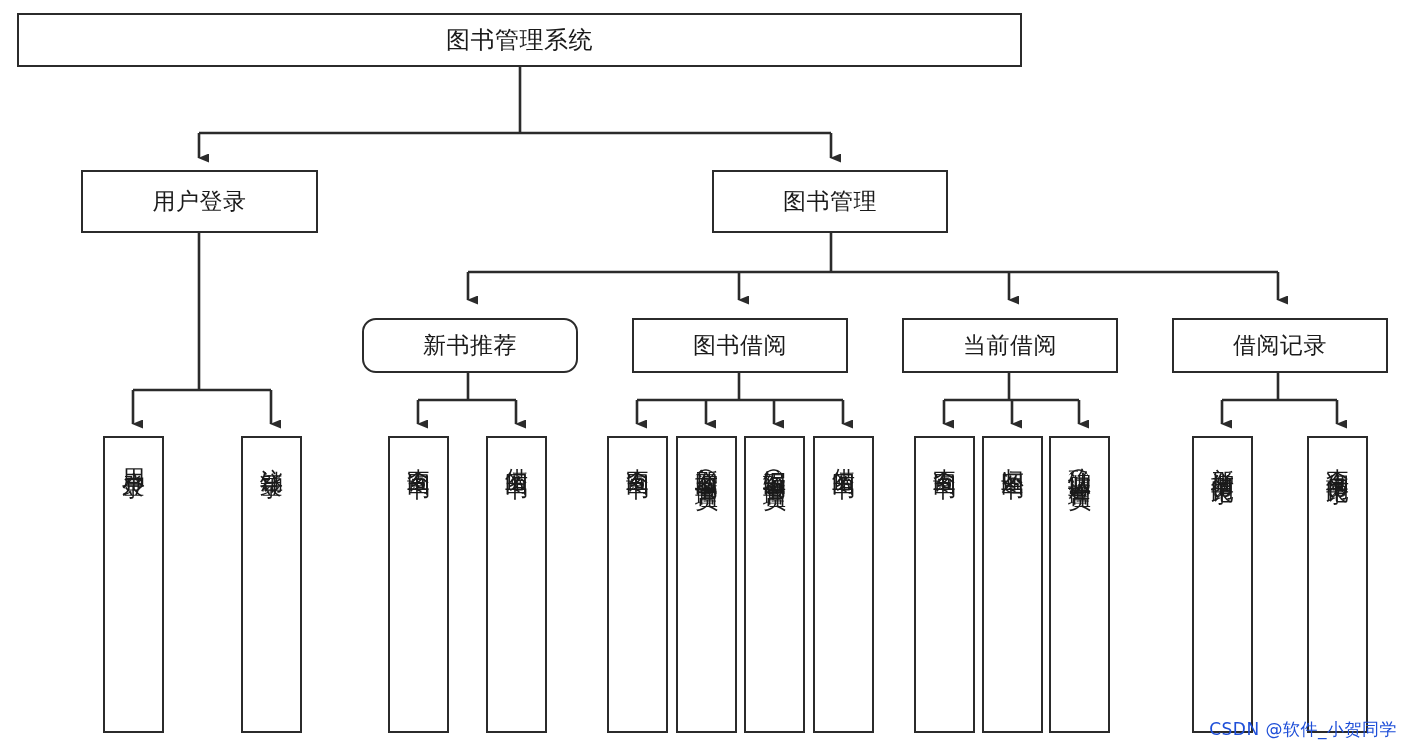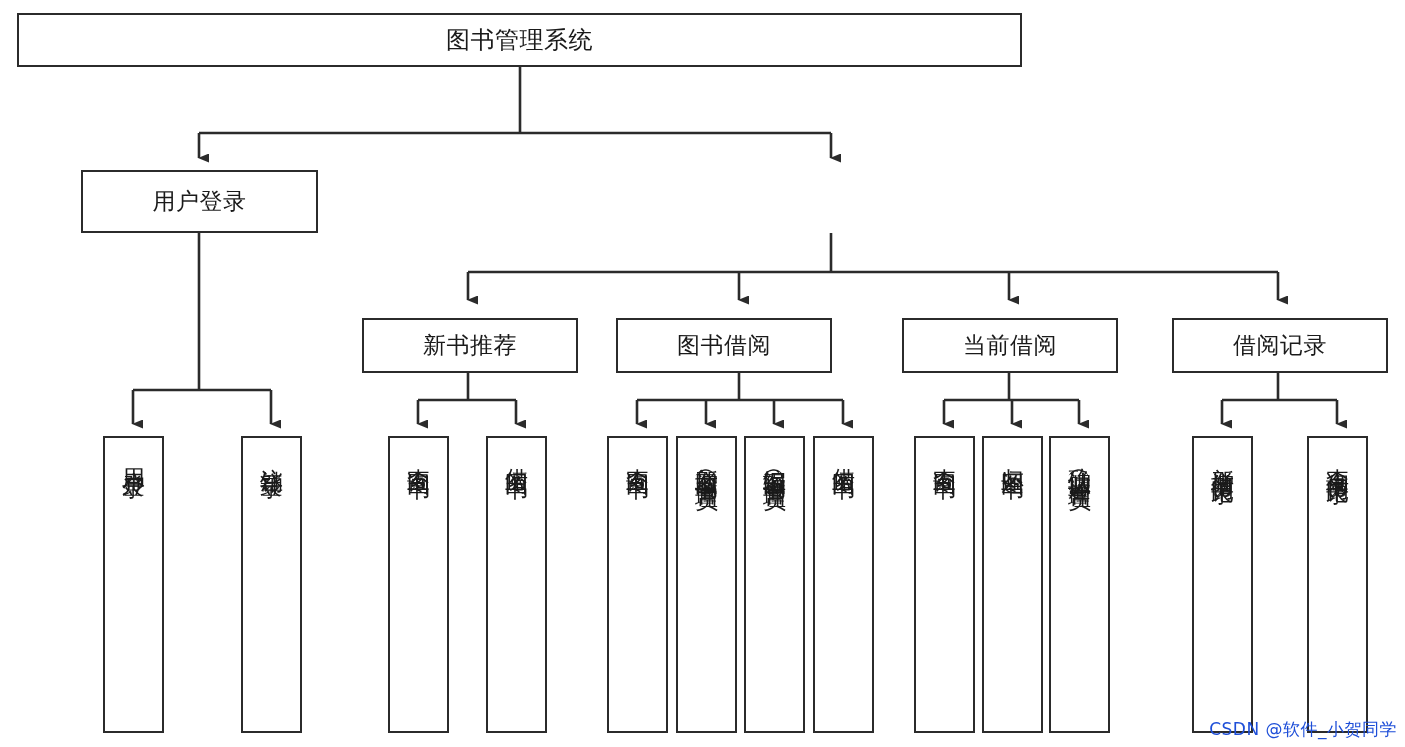--- a/index.html
+++ b/index.html
@@ -131,26 +131,29 @@
   </svg>
 
   <div class="node horiz root" style="left:17px; top:13px; width:1005px; height:54px;">
     <span class="node-label">图书管理系统</span>
   </div>
 
   <div class="node horiz" style="left:81px; top:170px; width:237px; height:63px;">
     <span class="node-label">用户登录</span>
   </div>
 
-
-  <div class="node horiz" style="left:362px; top:318px; width:216px; height:55px;">
+  <div class="node horiz" style="left:712px; top:170px; width:236px; height:63px;">
+    <span class="node-label">图书管理</span>
+  </div>
+
+  <div class="node horiz" style="left:362px; top:318px; width:216px; height:55px;border-radius:14px;">
     <span class="node-label">新书推荐</span>
   </div>
 
-  <div class="node horiz" style="left:616px; top:318px; width:216px; height:55px;">
+  <div class="node horiz" style="left:632px; top:318px; width:216px; height:55px;">
     <span class="node-label">图书借阅</span>
   </div>
 
   <div class="node horiz" style="left:902px; top:318px; width:216px; height:55px;justify-content:center;">
     <span class="node-label">当前借阅</span>
   </div>
 
   <div class="node horiz" style="left:1172px; top:318px; width:216px; height:55px;">
     <span class="node-label">借阅记录</span>
   </div>

